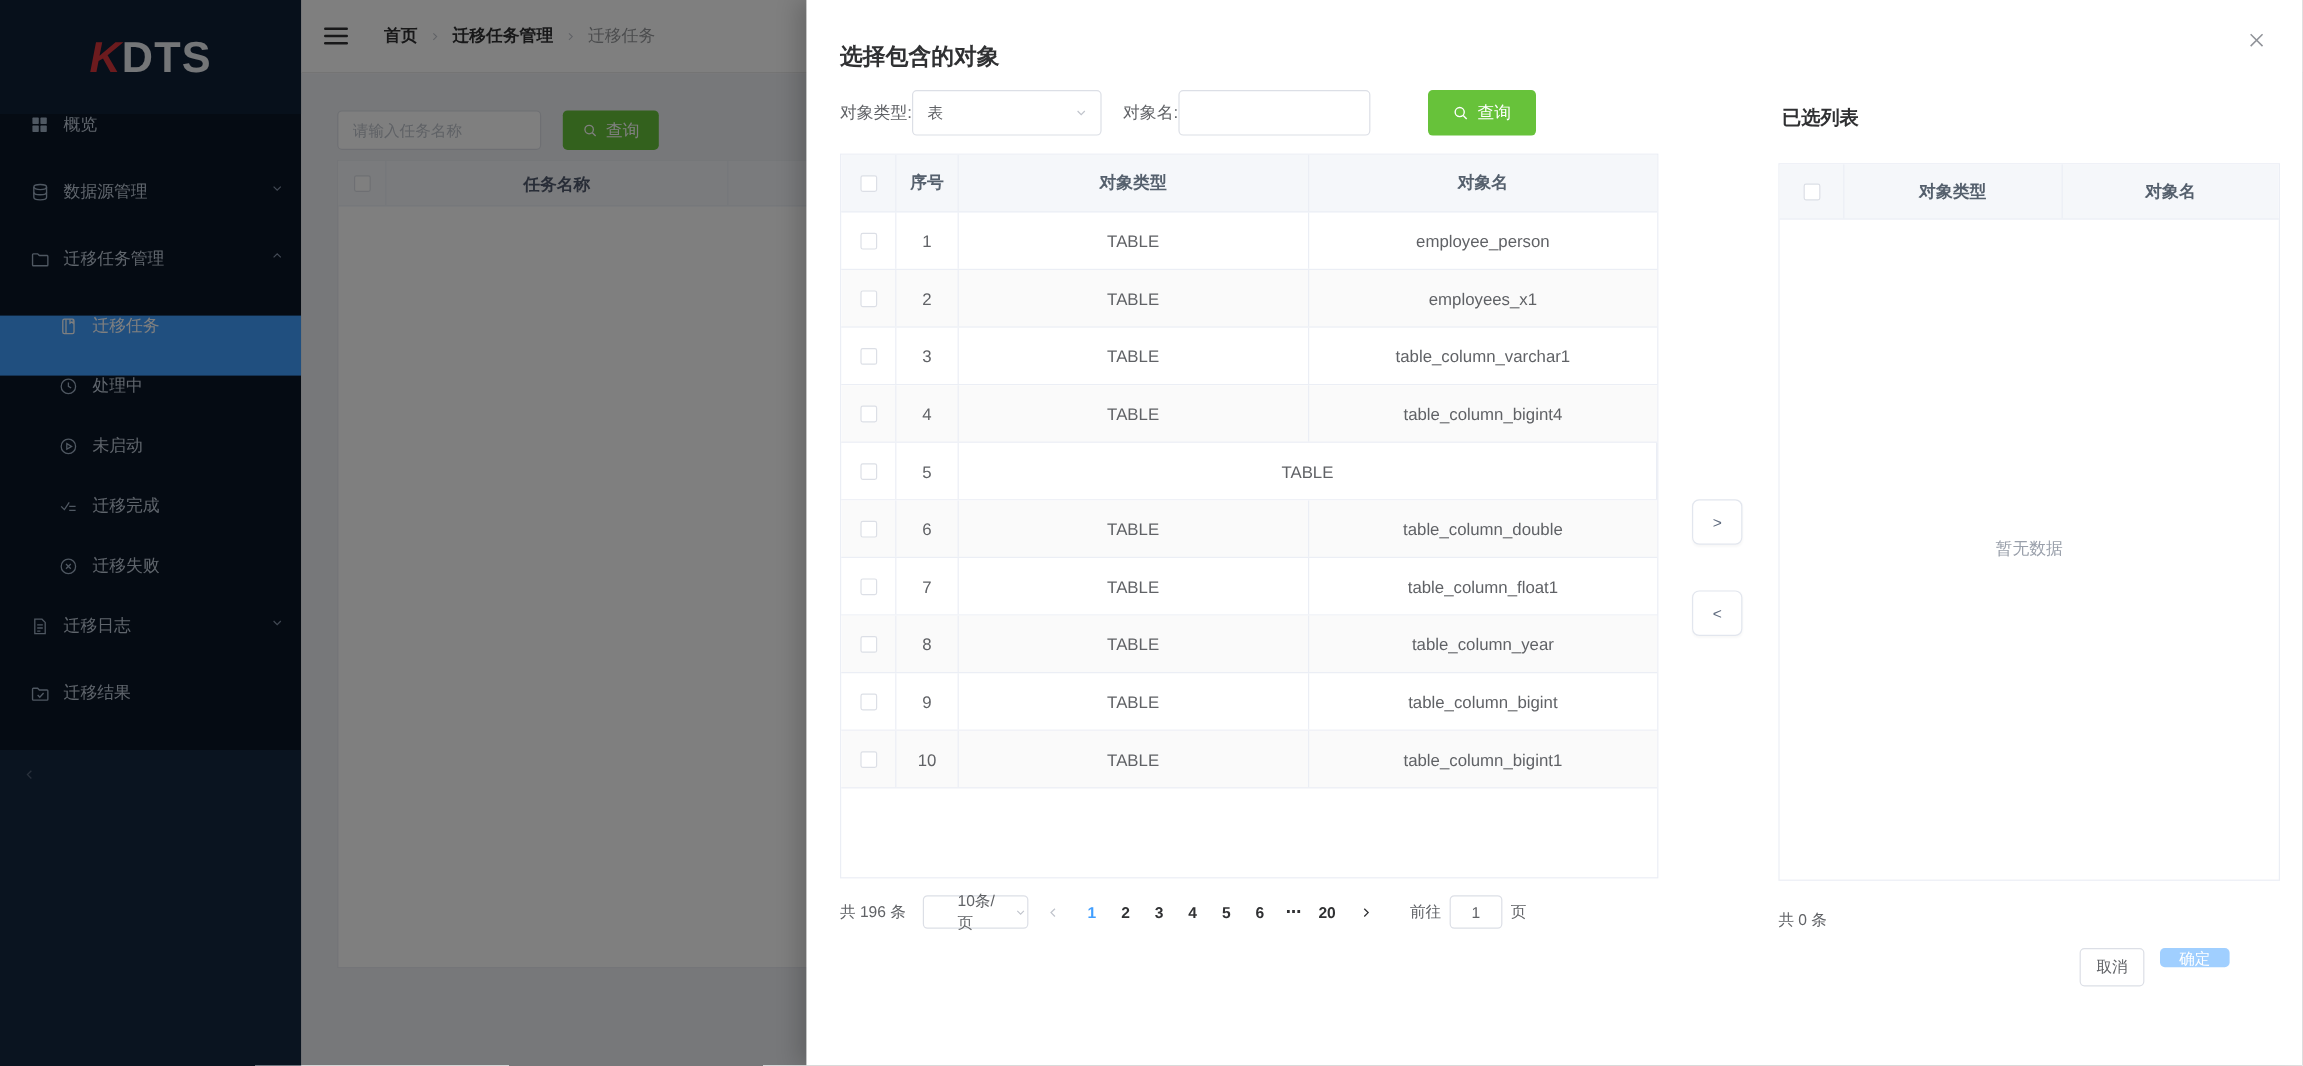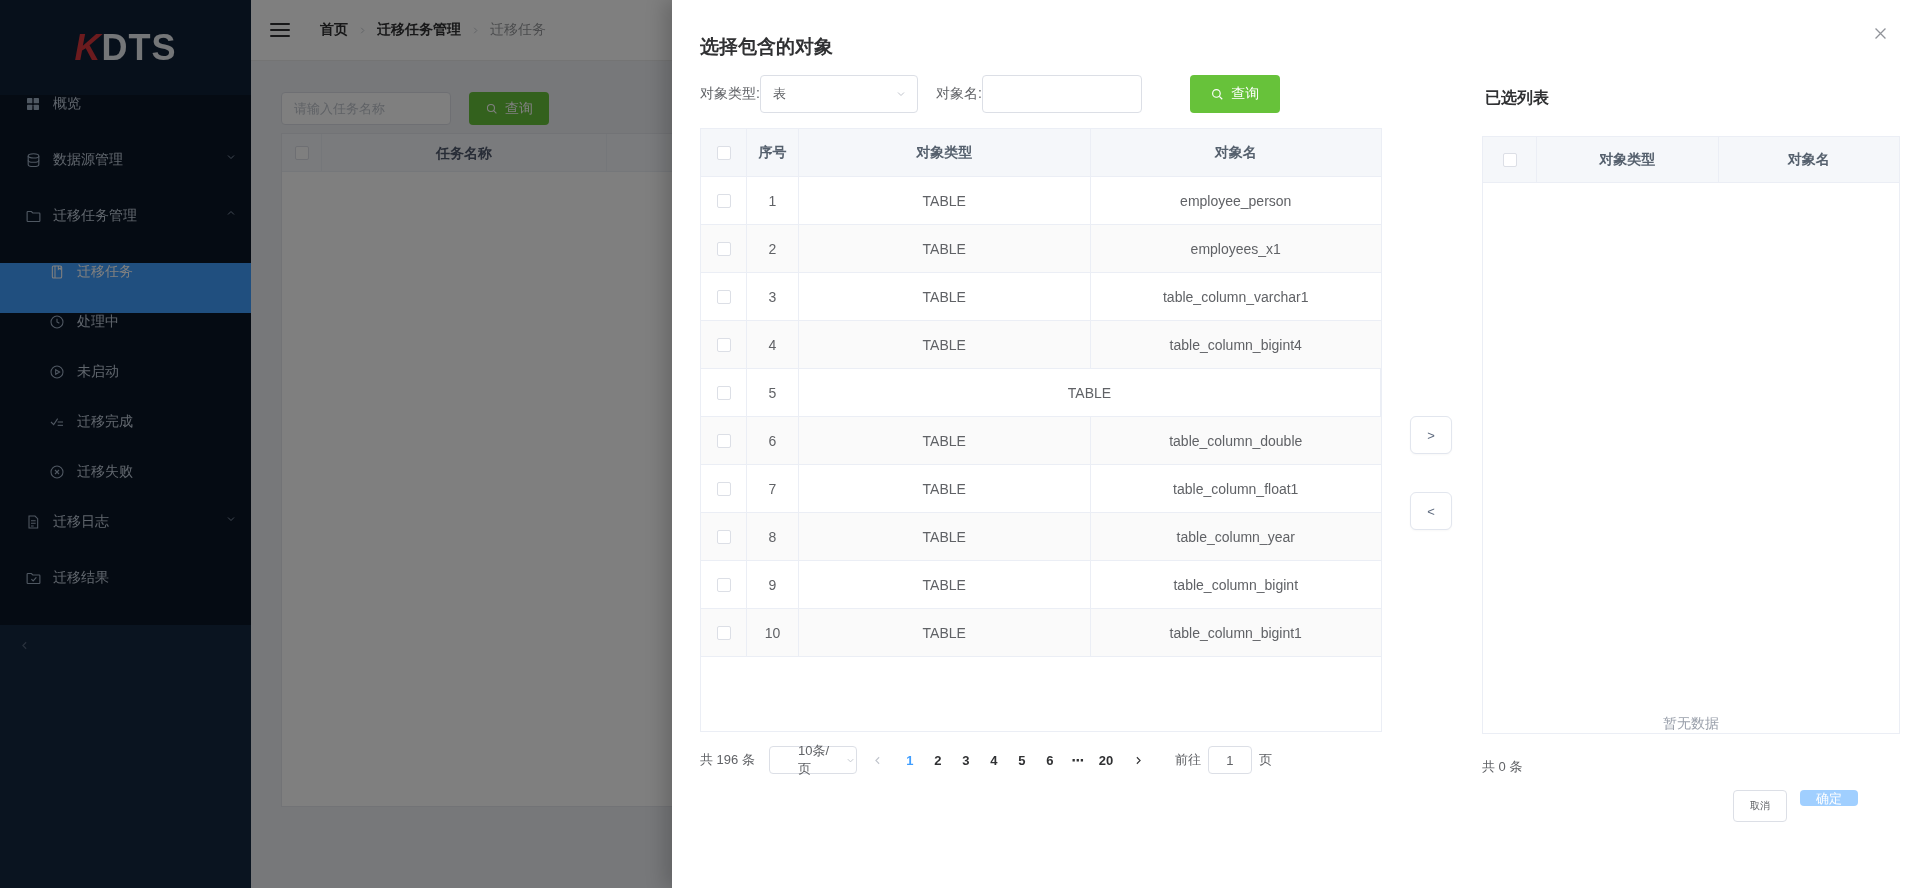--- a/index.html
+++ b/index.html
@@ -106,28 +106,28 @@
 
   
   .sel-table { position:absolute; left:810px; top:136px; width:418px; height:598px; border:1px solid #ebeef5; background:#fff;
                display:flex; flex-direction:column; }
   .sel-head { display:flex; height:46px; background:#f5f7fa; border-bottom:1px solid #ebeef5; font-size:14px;
               font-weight:bold; color:#55606d; }
   .sel-head .cell { height:100%; }
   .s-check { width:54px; }
   .s-type,.s-name { flex:1 1 0; }
   .s-name { border-right:none; }
-  .sel-body { flex:1; display:flex; align-items:flex-end; justify-content:center; }
+  .sel-body { flex:1; display:flex; align-items:center; justify-content:center; }
   .empty-text { color:#9aa0ab; font-size:14px; }
   .sel-total { position:absolute; left:810px; top:758px; font-size:13px; color:#606266; }
 
   
   .m-footer { position:absolute; top:790px; right:61px; display:flex; gap:13px; }
   .btn-cancel { width:54px; height:32px; background:#fff; border:1px solid #dcdfe6; border-radius:4px;
-                color:#606266; font-size:10px; cursor:pointer; }
+                color:#606266; font-size:13px; cursor:pointer; }
   .btn-confirm { width:58px; height:16px; background:#a0cfff; border:none; border-radius:4px; color:#fff;
                  font-size:13px; cursor:not-allowed; }
 
   svg { display:block; }
 </style>
 </head>
 <body>
 
 <div class="stage">
 

